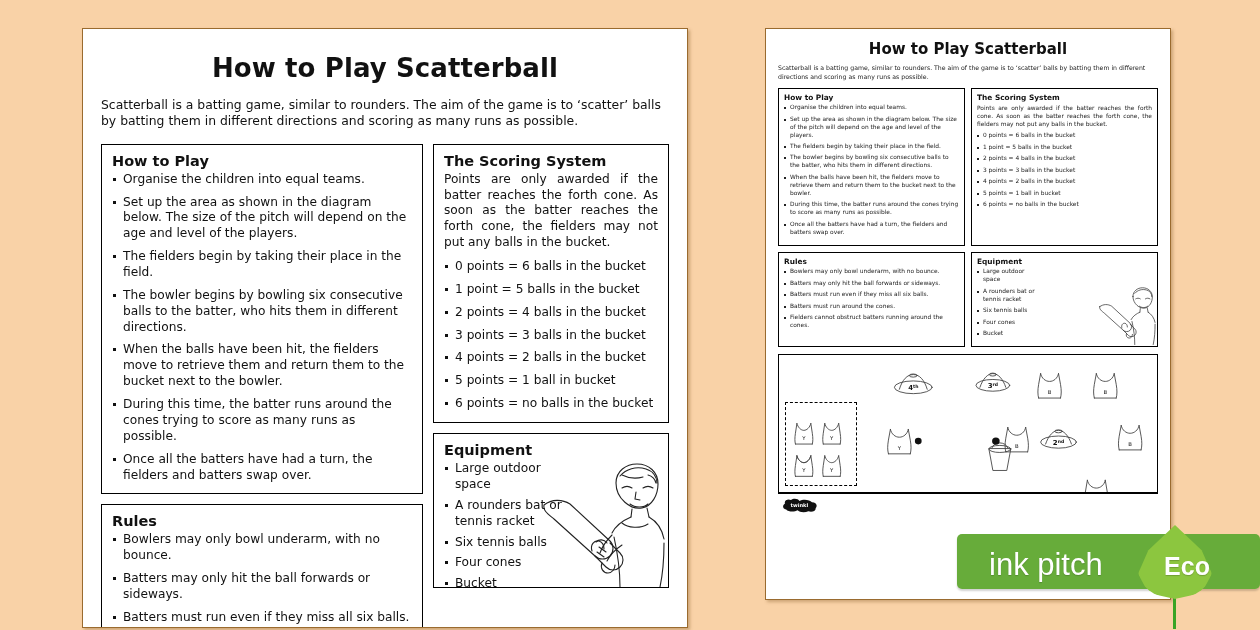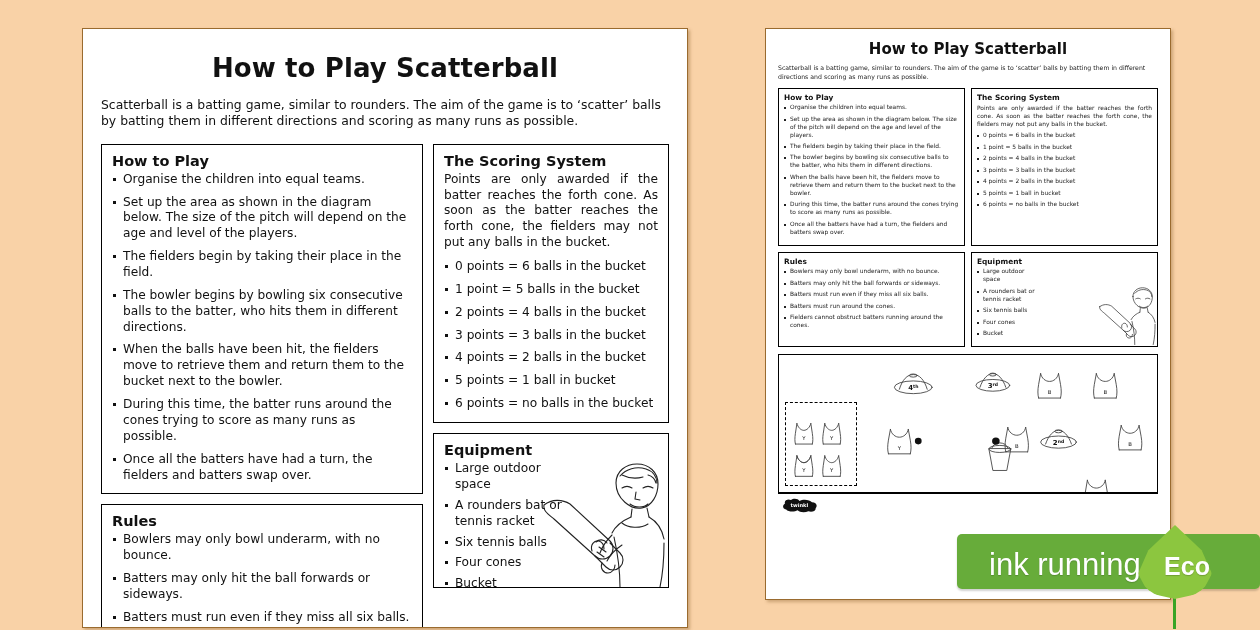--- a/index.html
+++ b/index.html
@@ -467,19 +467,19 @@
         <svg class="twinkl" viewBox="0 0 120 46">
           <path d="M10 16 C6 6 20 0 30 5 C38 -2 54 0 58 8 C70 1 92 3 100 12 C114 12 120 24 112 32 C114 42 98 46 88 42 C76 48 58 46 52 39 C40 46 20 44 14 36 C2 36 0 22 10 16 Z" fill="#111"></path>
           <text x="58" y="29" font-family="DejaVu Sans, sans-serif" font-size="17" font-weight="bold" fill="#ffffff" text-anchor="middle">twinkl</text>
         </svg>
       </div>
     </div>
   </div>
 
   <div class="eco-wrap">
     <div class="eco-bar"></div>
-    <div class="eco-bar-label">ink running</div>
+    <div class="eco-bar-label">ink pitch</div>
     <div class="eco-leaf-stem"></div>
     <div class="eco-leaf"></div>
     <div class="eco-leaf-label">Eco</div>
   </div>
 
 </div>
 
 </body></html>

